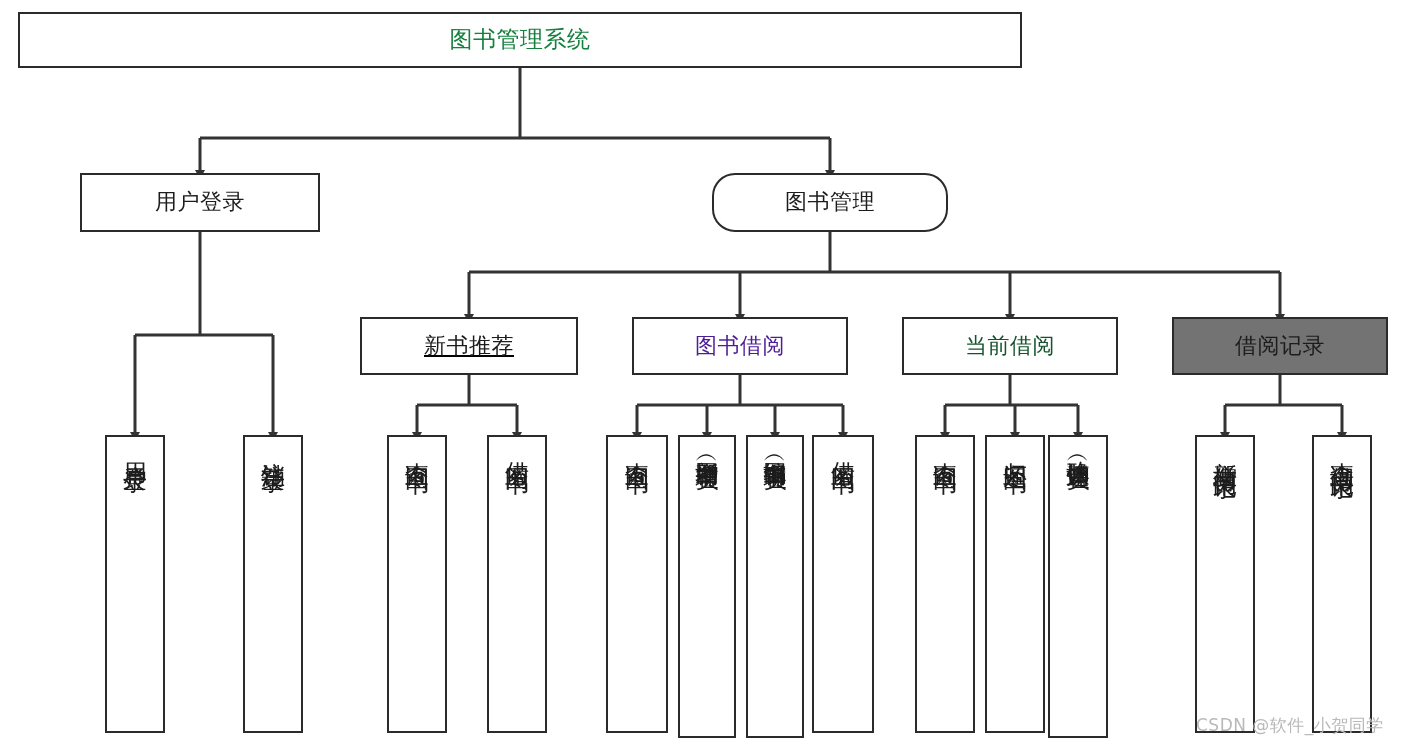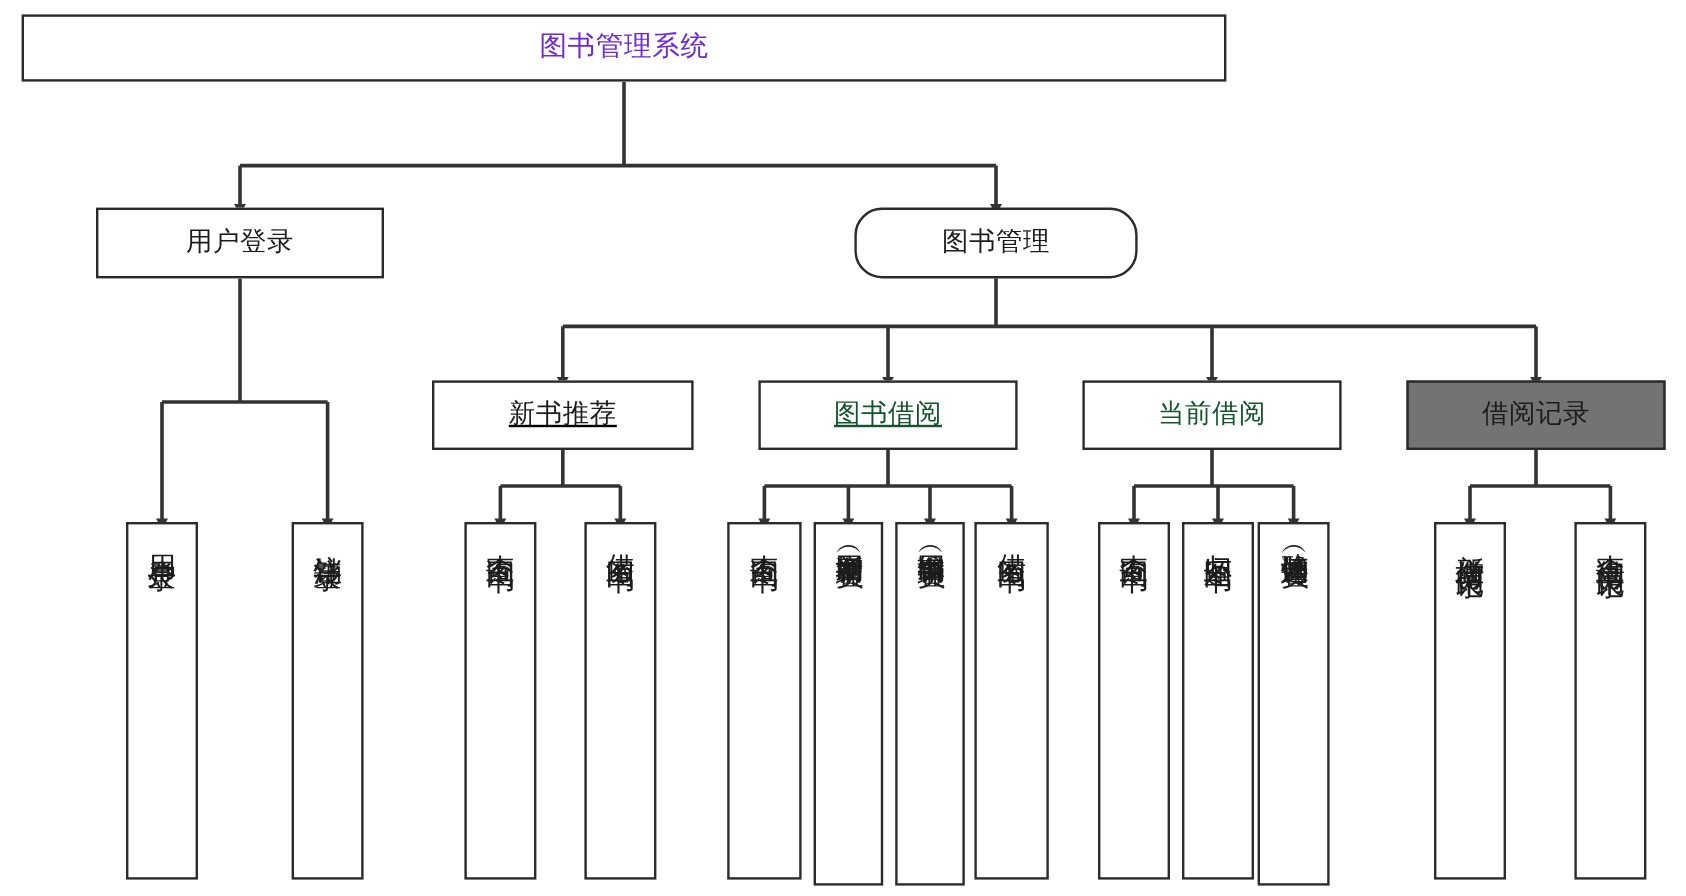--- a/index.html
+++ b/index.html
@@ -117,33 +117,33 @@
         <line x1="1015" y1="405" x2="1015" y2="433" stroke="#333333" stroke-width="3" marker-end="url(#arrow)"></line>
         <line x1="1078" y1="405" x2="1078" y2="433" stroke="#333333" stroke-width="3" marker-end="url(#arrow)"></line>
         <line x1="1280" y1="375" x2="1280" y2="405" stroke="#333333" stroke-width="3"></line>
         <line x1="1225" y1="405" x2="1342" y2="405" stroke="#333333" stroke-width="3"></line>
         <line x1="1225" y1="405" x2="1225" y2="433" stroke="#333333" stroke-width="3" marker-end="url(#arrow)"></line>
         <line x1="1342" y1="405" x2="1342" y2="433" stroke="#333333" stroke-width="3" marker-end="url(#arrow)"></line>
       </g>
   </svg>
   <div id="node-layer">
       <div class="node horiz root" style="left: 18px; top: 12px; width: 1004px; height: 56px; background: rgb(255, 255, 255); border-color: rgb(43, 43, 43);">
-        <span class="label" style="color: #6d28d9;">图书管理系统</span>
+        <span class="label" style="color: #15803d;">图书管理系统</span>
       </div>
       <div class="node horiz" style="left: 80px; top: 173px; width: 240px; height: 59px; background: rgb(255, 255, 255); border-color: rgb(43, 43, 43);">
         <span class="label" style="color: rgb(28, 28, 28);">用户登录</span>
       </div>
       <div class="node horiz" style="left: 712px; top: 173px; width: 236px; height: 59px; background: rgb(255, 255, 255); border-color: rgb(43, 43, 43); border-radius: 23px;">
         <span class="label" style="color: rgb(28, 28, 28);">图书管理</span>
       </div>
       <div class="node horiz" style="left: 360px; top: 317px; width: 218px; height: 58px; background: rgb(255, 255, 255); border-color: rgb(43, 43, 43); text-decoration: underline;">
         <span class="label" style="color: rgb(28, 28, 28);">新书推荐</span>
       </div>
       <div class="node horiz" style="left: 632px; top: 317px; width: 216px; height: 58px; background: rgb(255, 255, 255); border-color: rgb(43, 43, 43);">
-        <span class="label" style="color: #14532d; text-decoration: underline;">图书借阅</span>
+        <span class="label" style="color: #4c1d95;">图书借阅</span>
       </div>
       <div class="node horiz" style="left: 902px; top: 317px; width: 216px; height: 58px; background: rgb(255, 255, 255); border-color: rgb(43, 43, 43);">
         <span class="label" style="color: #14532d;">当前借阅</span>
       </div>
       <div class="node horiz" style="left: 1172px; top: 317px; width: 216px; height: 58px; background: #737373; border-color: rgb(43, 43, 43);">
         <span class="label" style="color: rgb(28, 28, 28);">借阅记录</span>
       </div>
       <div class="node vert" style="left: 105px; top: 435px; width: 60px; height: 298px; background: rgb(255, 255, 255); border-color: rgb(43, 43, 43);">
         <span class="label" style="color: rgb(28, 28, 28);">用户登录</span>
       </div>
@@ -177,13 +177,14 @@
       <div class="node vert tight" style="left: 1048px; top: 435px; width: 60px; height: 303px; background: rgb(255, 255, 255); border-color: rgb(43, 43, 43);">
         <span class="label" style="color: rgb(28, 28, 28);">确认归还（管理员）</span>
       </div>
       <div class="node vert" style="left: 1195px; top: 435px; width: 60px; height: 298px; background: rgb(255, 255, 255); border-color: rgb(43, 43, 43);">
         <span class="label" style="color: rgb(28, 28, 28);">新增借阅记录</span>
       </div>
       <div class="node vert" style="left: 1312px; top: 435px; width: 60px; height: 298px; background: rgb(255, 255, 255); border-color: rgb(43, 43, 43);">
         <span class="label" style="color: rgb(28, 28, 28);">查询借阅记录</span>
       </div>
     </div>
+  <div class="watermark" style="left: 1196px; top: 714px; color: rgb(185, 185, 185);">CSDN @软件_小贺同学</div>
 </div>
 
 </body></html>

